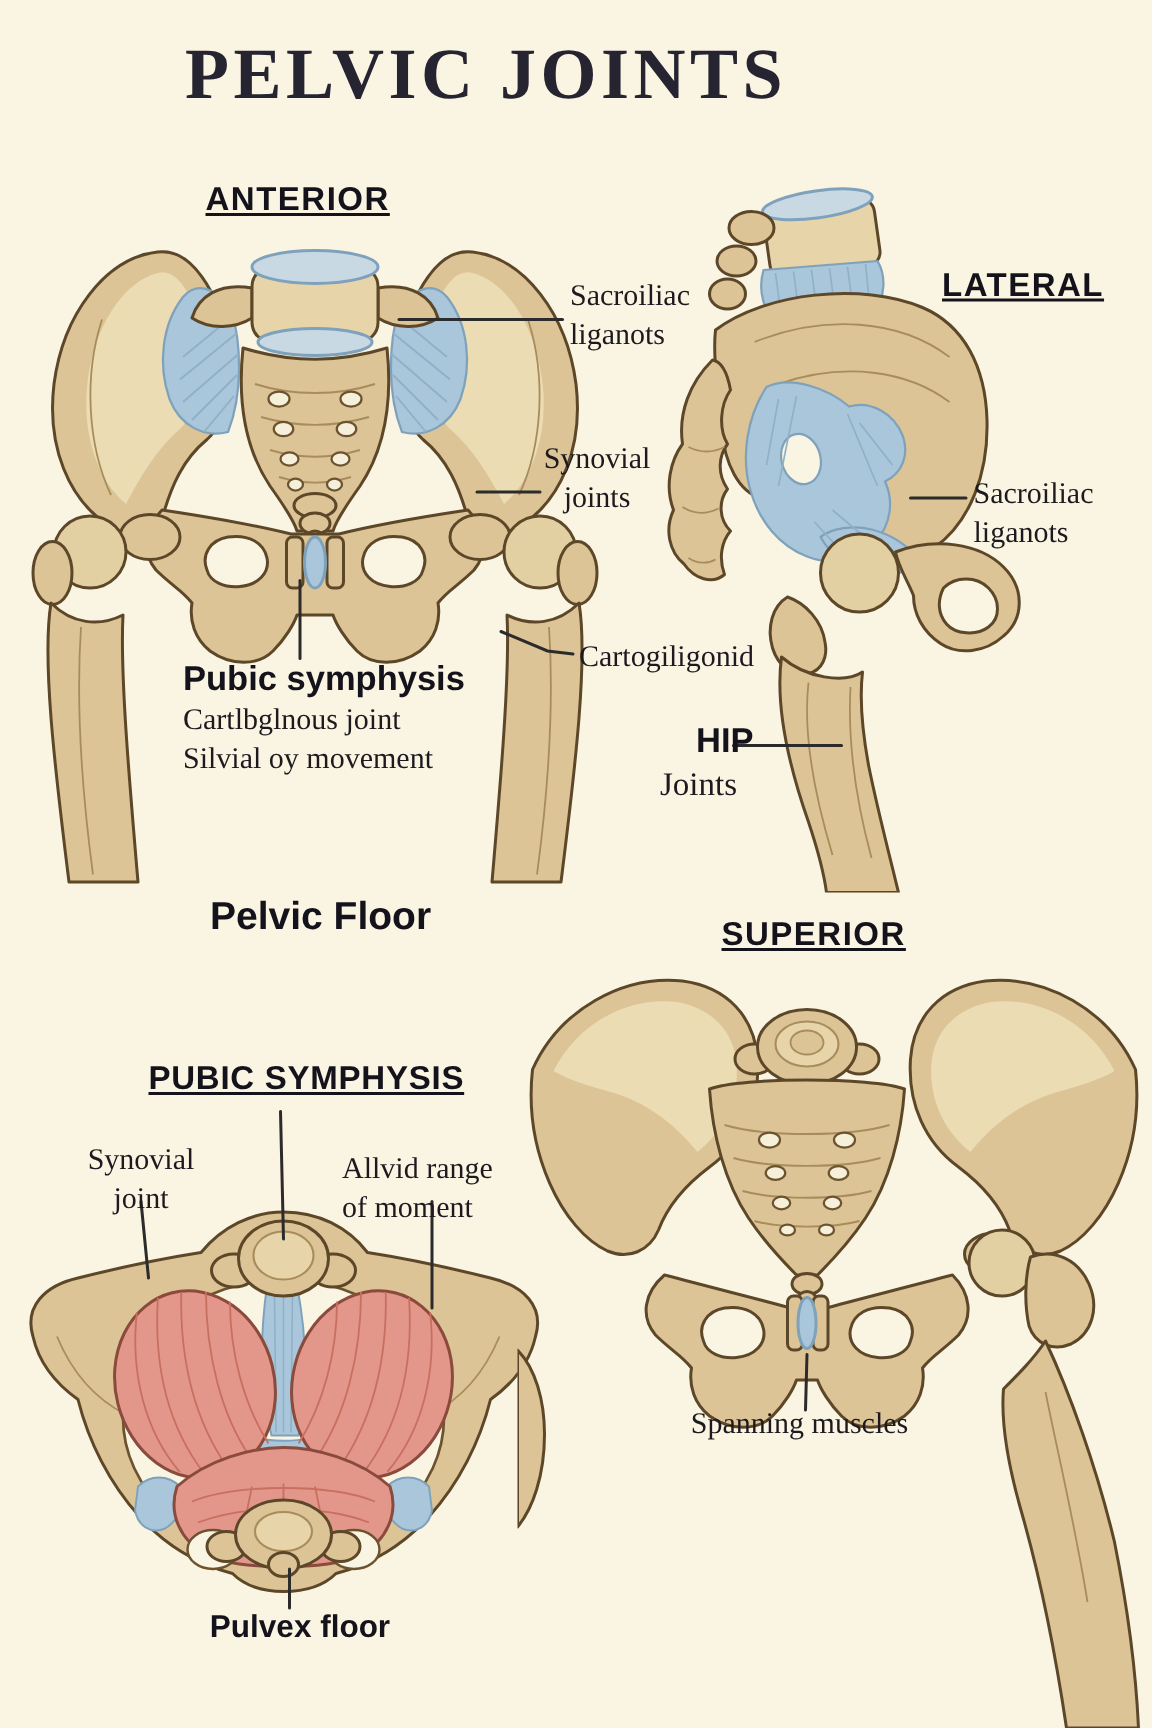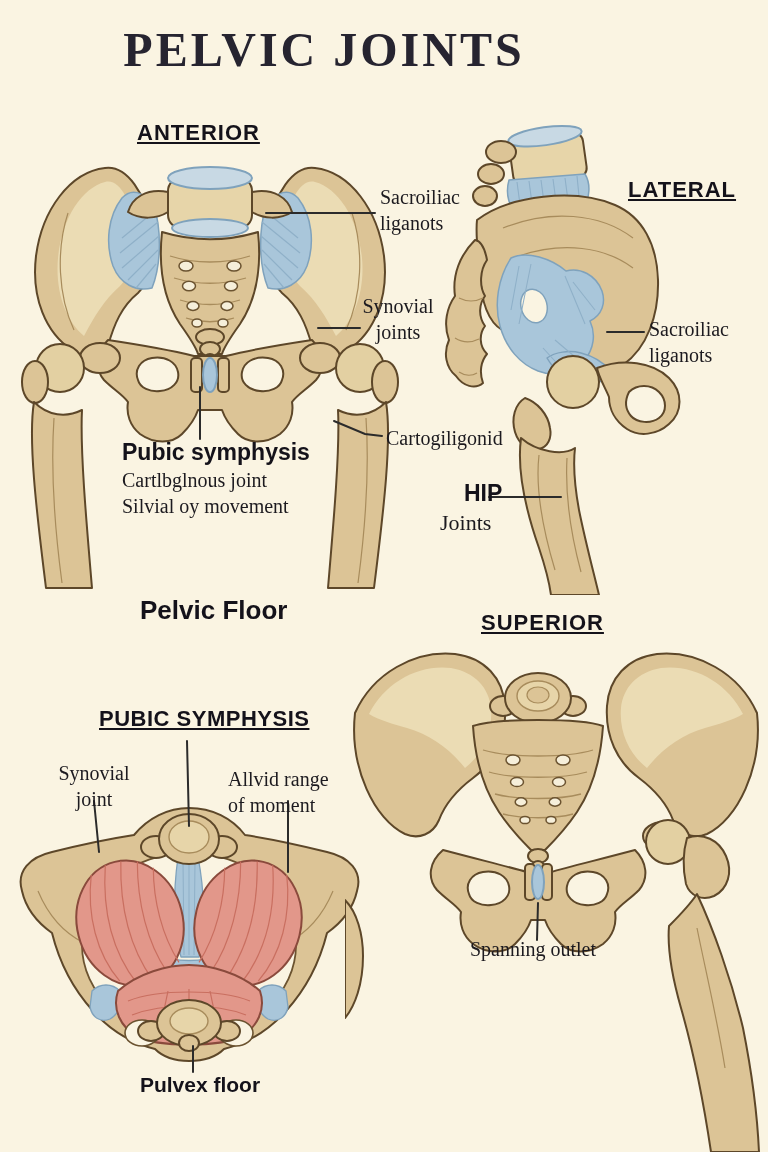--- a/index.html
+++ b/index.html
@@ -370,14 +370,14 @@
   <div>of moment</div>
 </div>
 
 <div class="abs center" style="left:120px;top:1072px;width:160px">
   <div class="sub-bold" style="font-size:21px">Pulvex floor</div>
 </div>
 
 <div class="abs heading" style="left:481px;top:610px">SUPERIOR</div>
 
 <div class="abs center" style="left:453px;top:936px;width:160px">
-  <div class="label">Spanning outlet</div>
+  <div class="label">Spanning muscles</div>
 </div>
 
 </body></html>

